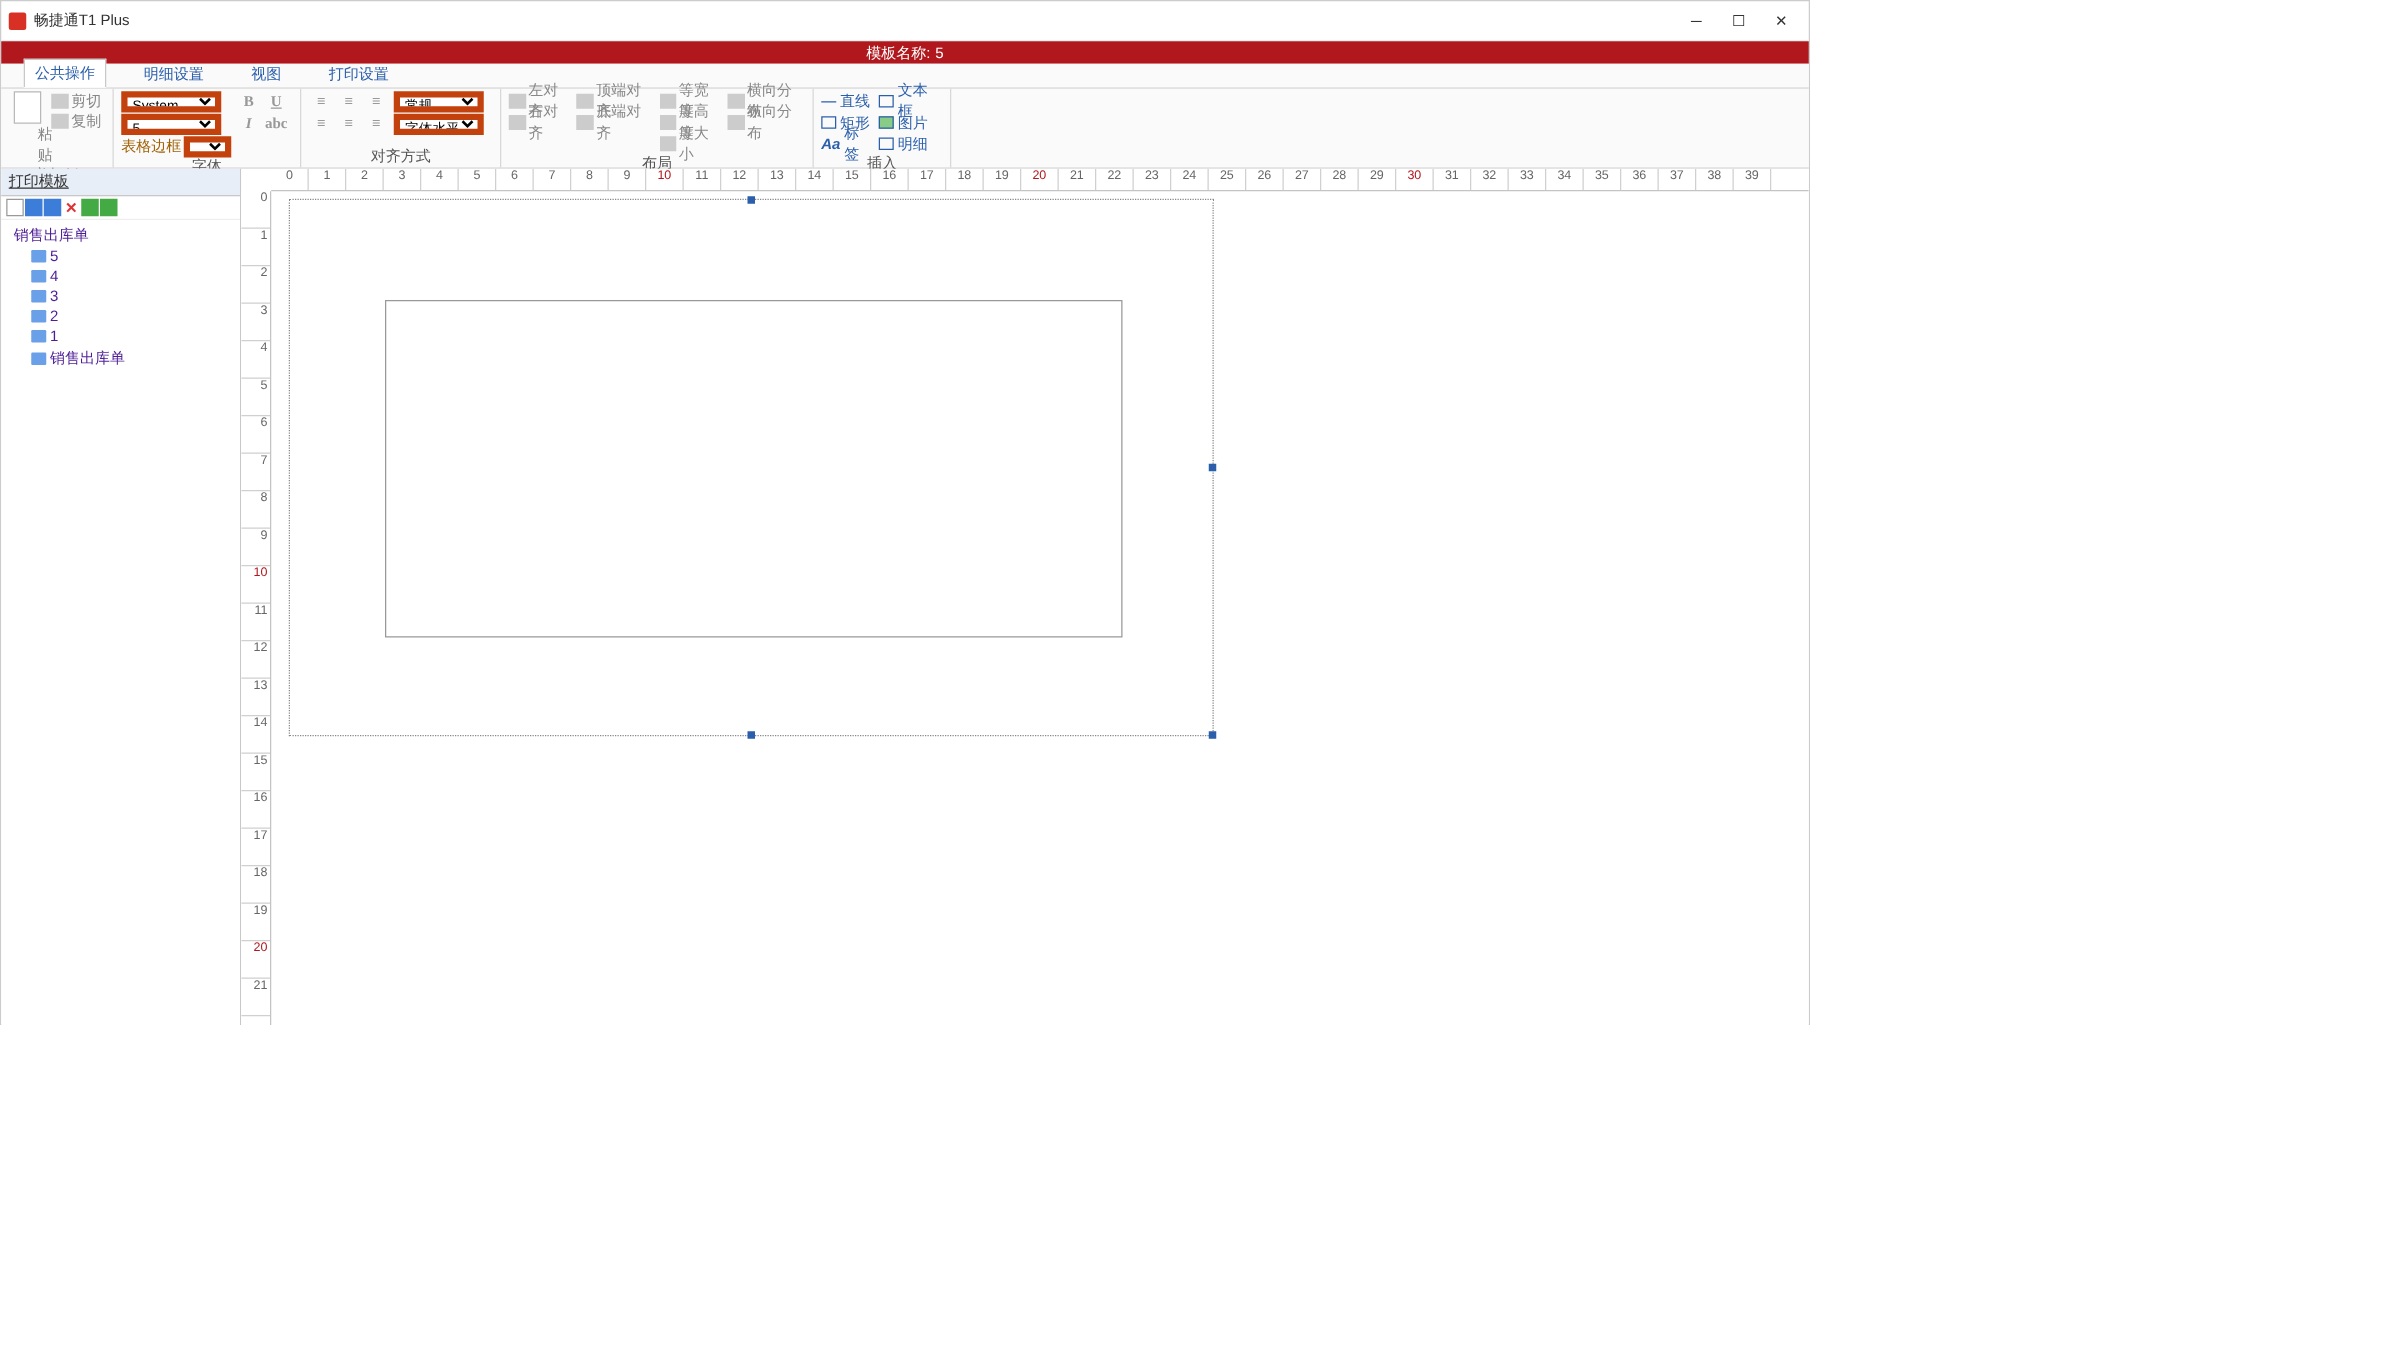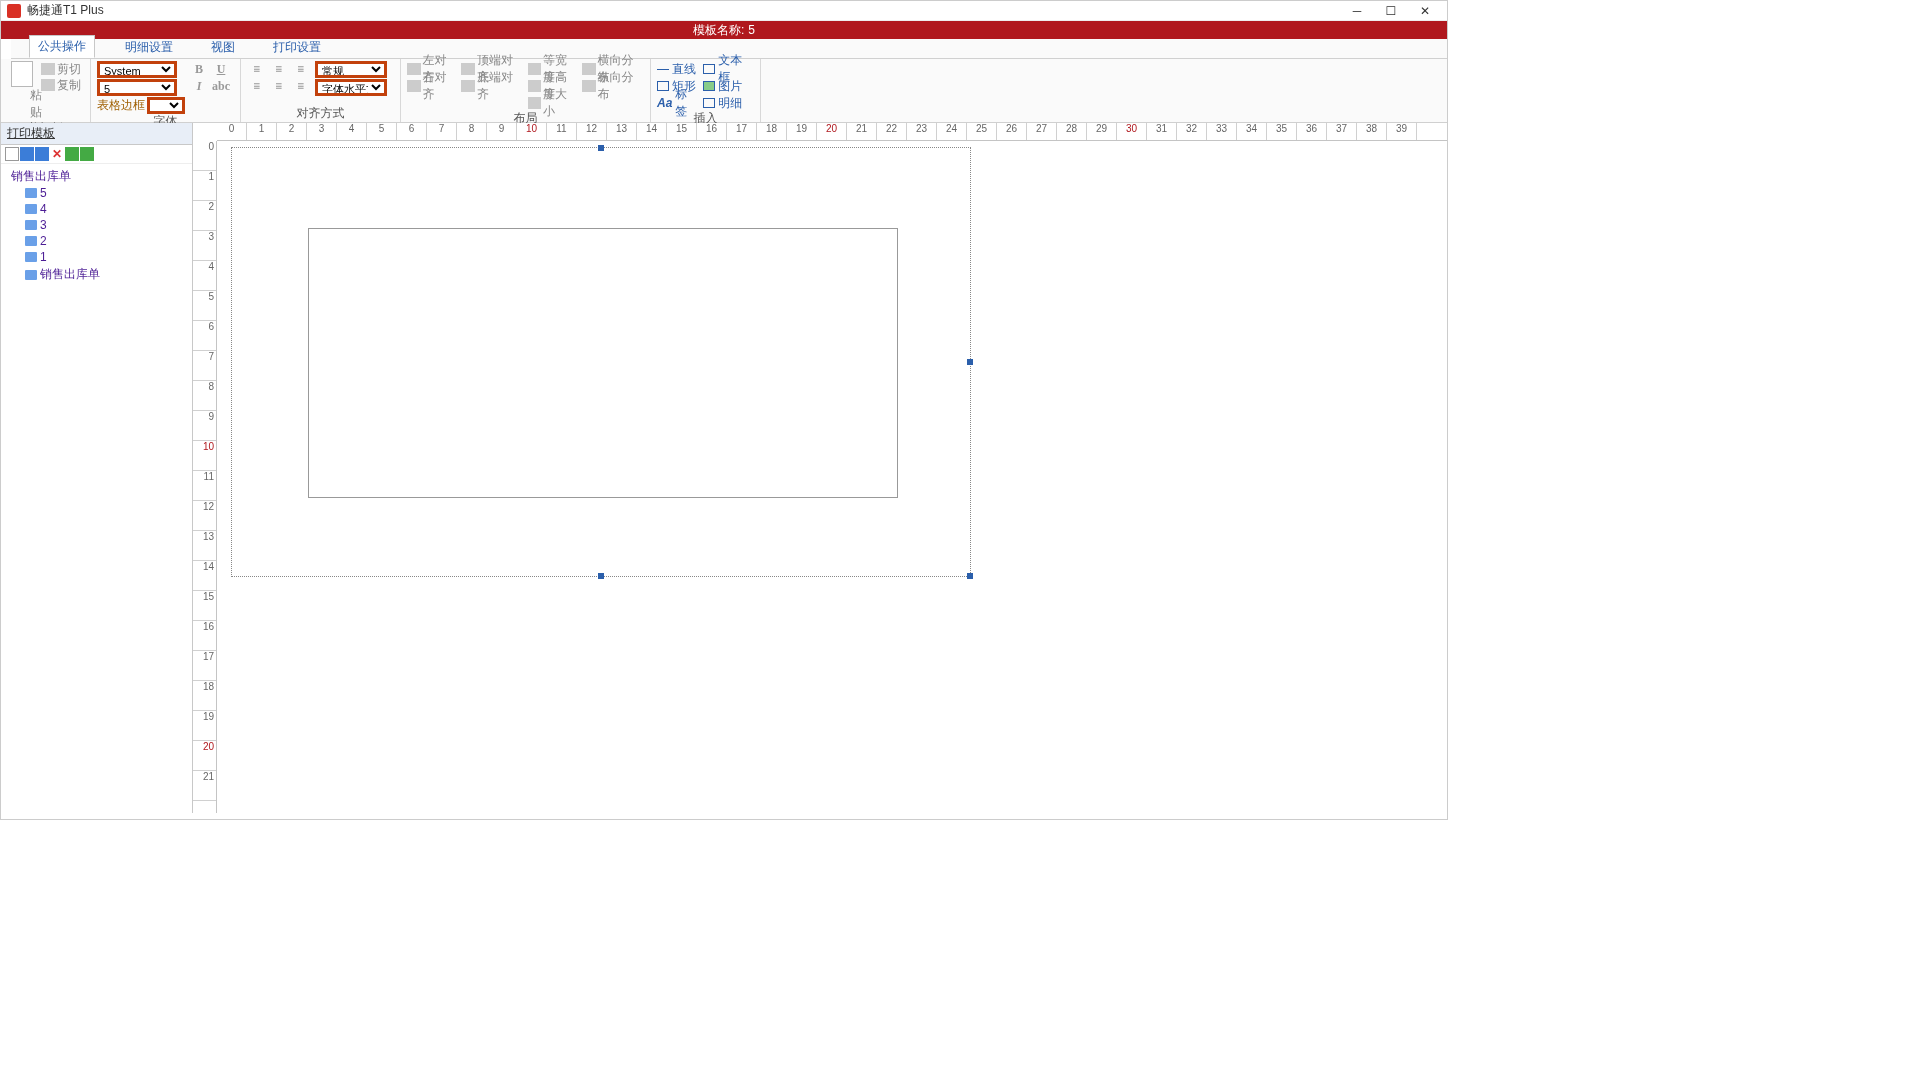--- a/index.html
+++ b/index.html
@@ -1,38 +1,38 @@
 <!DOCTYPE html>
 <html><head>
 <meta charset="utf-8">
 <style>
 * { margin:0; padding:0; box-sizing:border-box; font-family:"Microsoft YaHei",SimSun,sans-serif; font-size:12px; }
 body { background:#fff; overflow:hidden; }
 .window { width:1448px; height:820px; border:1px solid #ccc; background:#fff; position:relative; }
-.titlebar { height:20px; display:flex; align-items:center; padding:0 6px; border-bottom:1px solid #eee; }
+.titlebar { height:32px; display:flex; align-items:center; padding:0 6px; border-bottom:1px solid #eee; }
 .titlebar .app-icon { width:14px; height:14px; background:#d93025; border-radius:2px; margin-right:6px; display:inline-block; }
 .titlebar .title { flex:1; color:#333; }
 .winbtns { display:flex; gap:18px; padding-right:8px; }
 .winbtn { width:16px; height:16px; display:flex; align-items:center; justify-content:center; color:#333; cursor:pointer; }
 .redbar { height:18px; background:#b0181e; color:#fff; display:flex; align-items:center; justify-content:center; font-size:14px; }
 .redbar .tpl-label { position:absolute; left:50%; transform:translateX(-50%); font-size:14px; }
-.tabs { height:20px; border-bottom:1px solid #d0d0d0; display:flex; align-items:flex-end; padding-left:18px; gap:22px; background:#fafafa;margin-left:10px; }
+.tabs { height:20px; border-bottom:1px solid #d0d0d0; display:flex; align-items:flex-end; padding-left:18px; gap:22px; background:#fafafa; }
 .tab { padding:2px 8px; color:#2b5fab; cursor:pointer; }
 .tab.active { border:1px solid #c8c8c8; border-bottom:1px solid #fff; background:#fff; }
 .ribbon { height:64px; border-bottom:1px solid #d0d0d0; display:flex; background:#fafafa; }
 .group { border-right:1px solid #d8d8d8; display:flex; flex-direction:column; padding:2px 6px 0 6px; }
 .group-body { flex:1; display:flex; align-items:flex-start; gap:4px; }
 .group-title { text-align:center; color:#555; height:16px; line-height:14px; }
 .bigbtn { display:flex; flex-direction:column; align-items:center; width:30px; }
 .bigbtn .icon { width:22px; height:26px; border:1px solid #b8b8b8; background:#fff; }
 .bigbtn span { color:#888;margin-left:28px; }
 .smallbtns { display:flex; flex-direction:column; gap:0; }
 .smallbtn { display:flex; align-items:center; gap:2px; color:#888; height:16px; cursor:pointer; }
 .smallbtn .ic { width:14px; height:12px; background:#ccc; display:inline-block; }
-select,input.combo { height:17px; font-size:11px; border:3px solid #c2410c; background:#fff; }
+select,input.combo { height:17px; font-size:11px; border:5px solid #c2410c; background:#fff; }
 .iconcell { width:20px; height:16px; display:flex; align-items:center; justify-content:center; color:#999; font-weight:bold; cursor:pointer; font-family:Georgia,serif; }
 .col { display:flex; flex-direction:column; gap:1px; }
 .row { display:flex; gap:2px; align-items:center; }
 .label { color:#a16207; }
 .panel-split { display:flex; height:calc(100% - 128px); }
 .sidebar { width:192px; border-right:1px solid #c8c8c8; display:flex; flex-direction:column; background:#fff; }
 .side-head { background:#e8eef7; border-bottom:1px solid #c8c8c8; padding:2px 6px; color:#333;text-decoration:underline; }
 .side-tools { padding:2px 4px; display:flex; gap:1px; border-bottom:1px solid #eee; }
 .side-tools .tbtn { width:14px; height:14px; display:inline-block; cursor:pointer; }
 .tree { padding:4px 10px; color:#4c1d95; }

